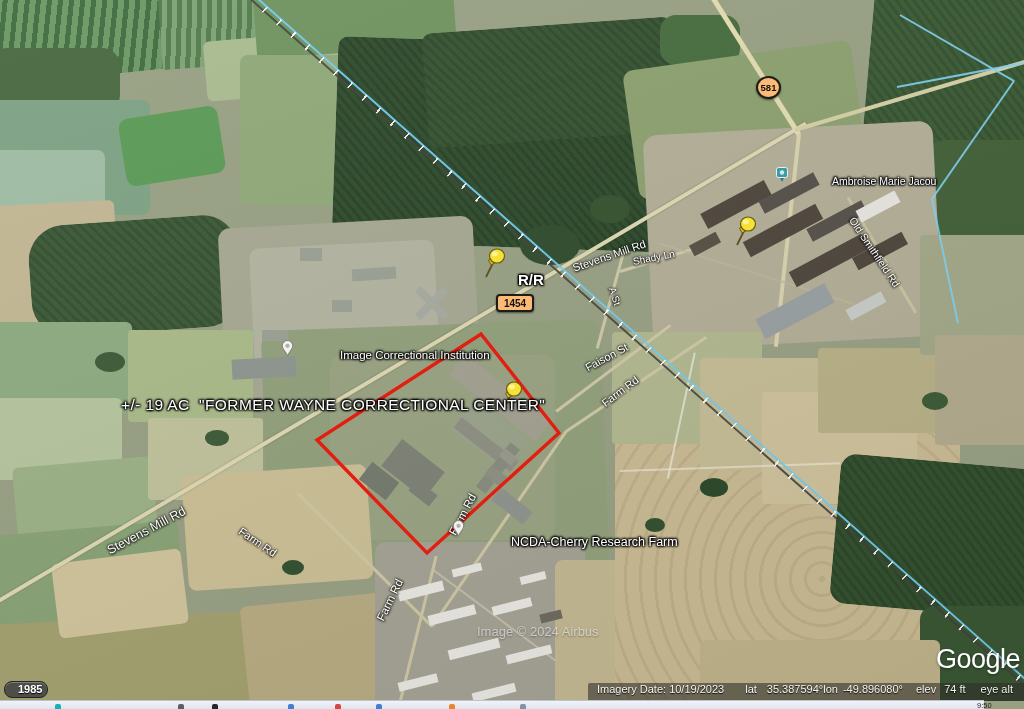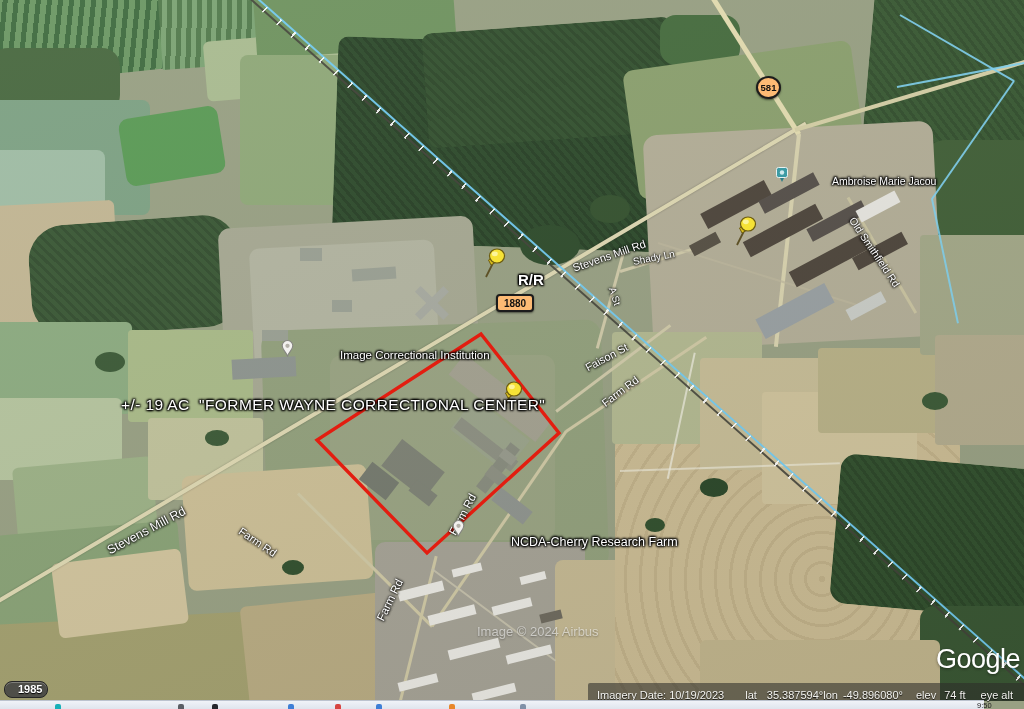--- a/index.html
+++ b/index.html
@@ -10,21 +10,21 @@
   .ln{position:absolute;transform-origin:0 50%;}
   .haze{position:absolute;inset:0;background:linear-gradient(160deg,rgba(255,255,255,.05),rgba(0,0,0,.06));pointer-events:none;}
   .rl{position:absolute;color:#fff;white-space:pre;transform-origin:0 50%;
       text-shadow:0 0 2.5px rgba(0,0,0,.95),0 0 2.5px rgba(0,0,0,.85),0 1px 2px rgba(0,0,0,.8);}
   .maplabel{position:absolute;color:#fff;white-space:pre;
       text-shadow:0 0 2px #000,1px 1px 2px #000,-1px -1px 2px #000,1px -1px 2px #000,-1px 1px 2px #000;margin-left:44px;}
   .shield{position:absolute;background:#fdba74;border:2px solid #1c1c1c;color:#111;
       display:flex;align-items:center;justify-content:center;font-weight:bold;
       box-shadow:0 1px 2px rgba(0,0,0,.5);}
   .statusbar{position:absolute;left:588px;right:0;top:683px;height:18px;
-      background:rgba(44,44,41,.58);display:flex;align-items:flex-end;color:#f2f2ee;
+      background:rgba(44,44,41,.58);display:flex;align-items:flex-start;color:#f2f2ee;
       font-size:11px;font-weight:500;text-shadow:0 1px 1px rgba(0,0,0,.9);border-radius:2px 0 0 0;}
   .statusbar span{display:inline-block;white-space:pre;}
   .yearbox{position:absolute;left:4px;top:681px;padding:1px 5px 2px 13px;
       background:rgba(72,72,69,.92);border:1px solid #262626;border-radius:8px;
       box-shadow:inset 0 1px 0 rgba(255,255,255,.28);color:#fff;font-size:11px;font-weight:bold;
       text-shadow:0 1px 1px #000;}
   .gLogo{position:absolute;left:936px;top:644px;color:#fff;font-size:27px;font-weight:500;
       letter-spacing:-.5px;text-shadow:0 1px 3px rgba(0,0,0,.45);white-space:nowrap;}
   .credit{position:absolute;left:477px;top:624px;color:rgba(255,255,255,.55);font-size:13px;
       text-shadow:0 1px 2px rgba(0,0,0,.35);white-space:pre;}
@@ -182,21 +182,21 @@
       <div class="rl" style="left:240px;top:524px;font-size:11px;transform:rotate(34deg);">Farm Rd</div>
       <div class="rl" style="left:380px;top:614px;font-size:11.5px;transform:rotate(-64deg);">Farm Rd</div>
       <div class="rl" style="left:452px;top:528px;font-size:11.5px;transform:rotate(-62deg);">Farm Rd</div>
       <div class="rl" style="left:603px;top:398px;font-size:11px;transform:rotate(-37deg);">Farm Rd</div>
       <div class="rl" style="left:586px;top:362px;font-size:11px;transform:rotate(-28deg);">Faison St</div>
       <div class="rl" style="left:612px;top:282px;font-size:10px;transform:rotate(72deg);">A St</div>
       <div class="rl" style="left:633px;top:256px;font-size:10px;transform:rotate(-11deg);">Shady Ln</div>
       <div class="rl" style="left:852px;top:212px;font-size:10.5px;transform:rotate(56deg);">Old Smithfield Rd</div>
     </div>
 
-    <div class="shield" style="left:496px;top:294px;width:34px;height:14px;border-radius:4px;font-size:10px;">1880</div>
+    <div class="shield" style="left:496px;top:294px;width:34px;height:14px;border-radius:4px;font-size:10px;">1454</div>
     <div class="shield" style="left:756px;top:76px;width:21px;height:19px;border-radius:50%;font-size:9.5px;">581</div>
 
     <svg class="pin" style="left:281px;top:340px;" width="13" height="17" viewBox="0 0 12 16">
       <path d="M6 15 C4 10.5 1 8.8 1 5.5 A5 5 0 0 1 11 5.5 C11 8.8 8 10.5 6 15 Z" fill="#f2f1ee" stroke="#84847f" stroke-width="1"></path>
         <circle cx="6" cy="5.5" r="2" fill="#b3b0a8"></circle>
     </svg>
     <svg class="pin" style="left:452px;top:520px;" width="13" height="17" viewBox="0 0 12 16">
       <path d="M6 15 C4 10.5 1 8.8 1 5.5 A5 5 0 0 1 11 5.5 C11 8.8 8 10.5 6 15 Z" fill="#f2f1ee" stroke="#84847f" stroke-width="1"></path>
         <circle cx="6" cy="5.5" r="2" fill="#b3b0a8"></circle>
     </svg>

